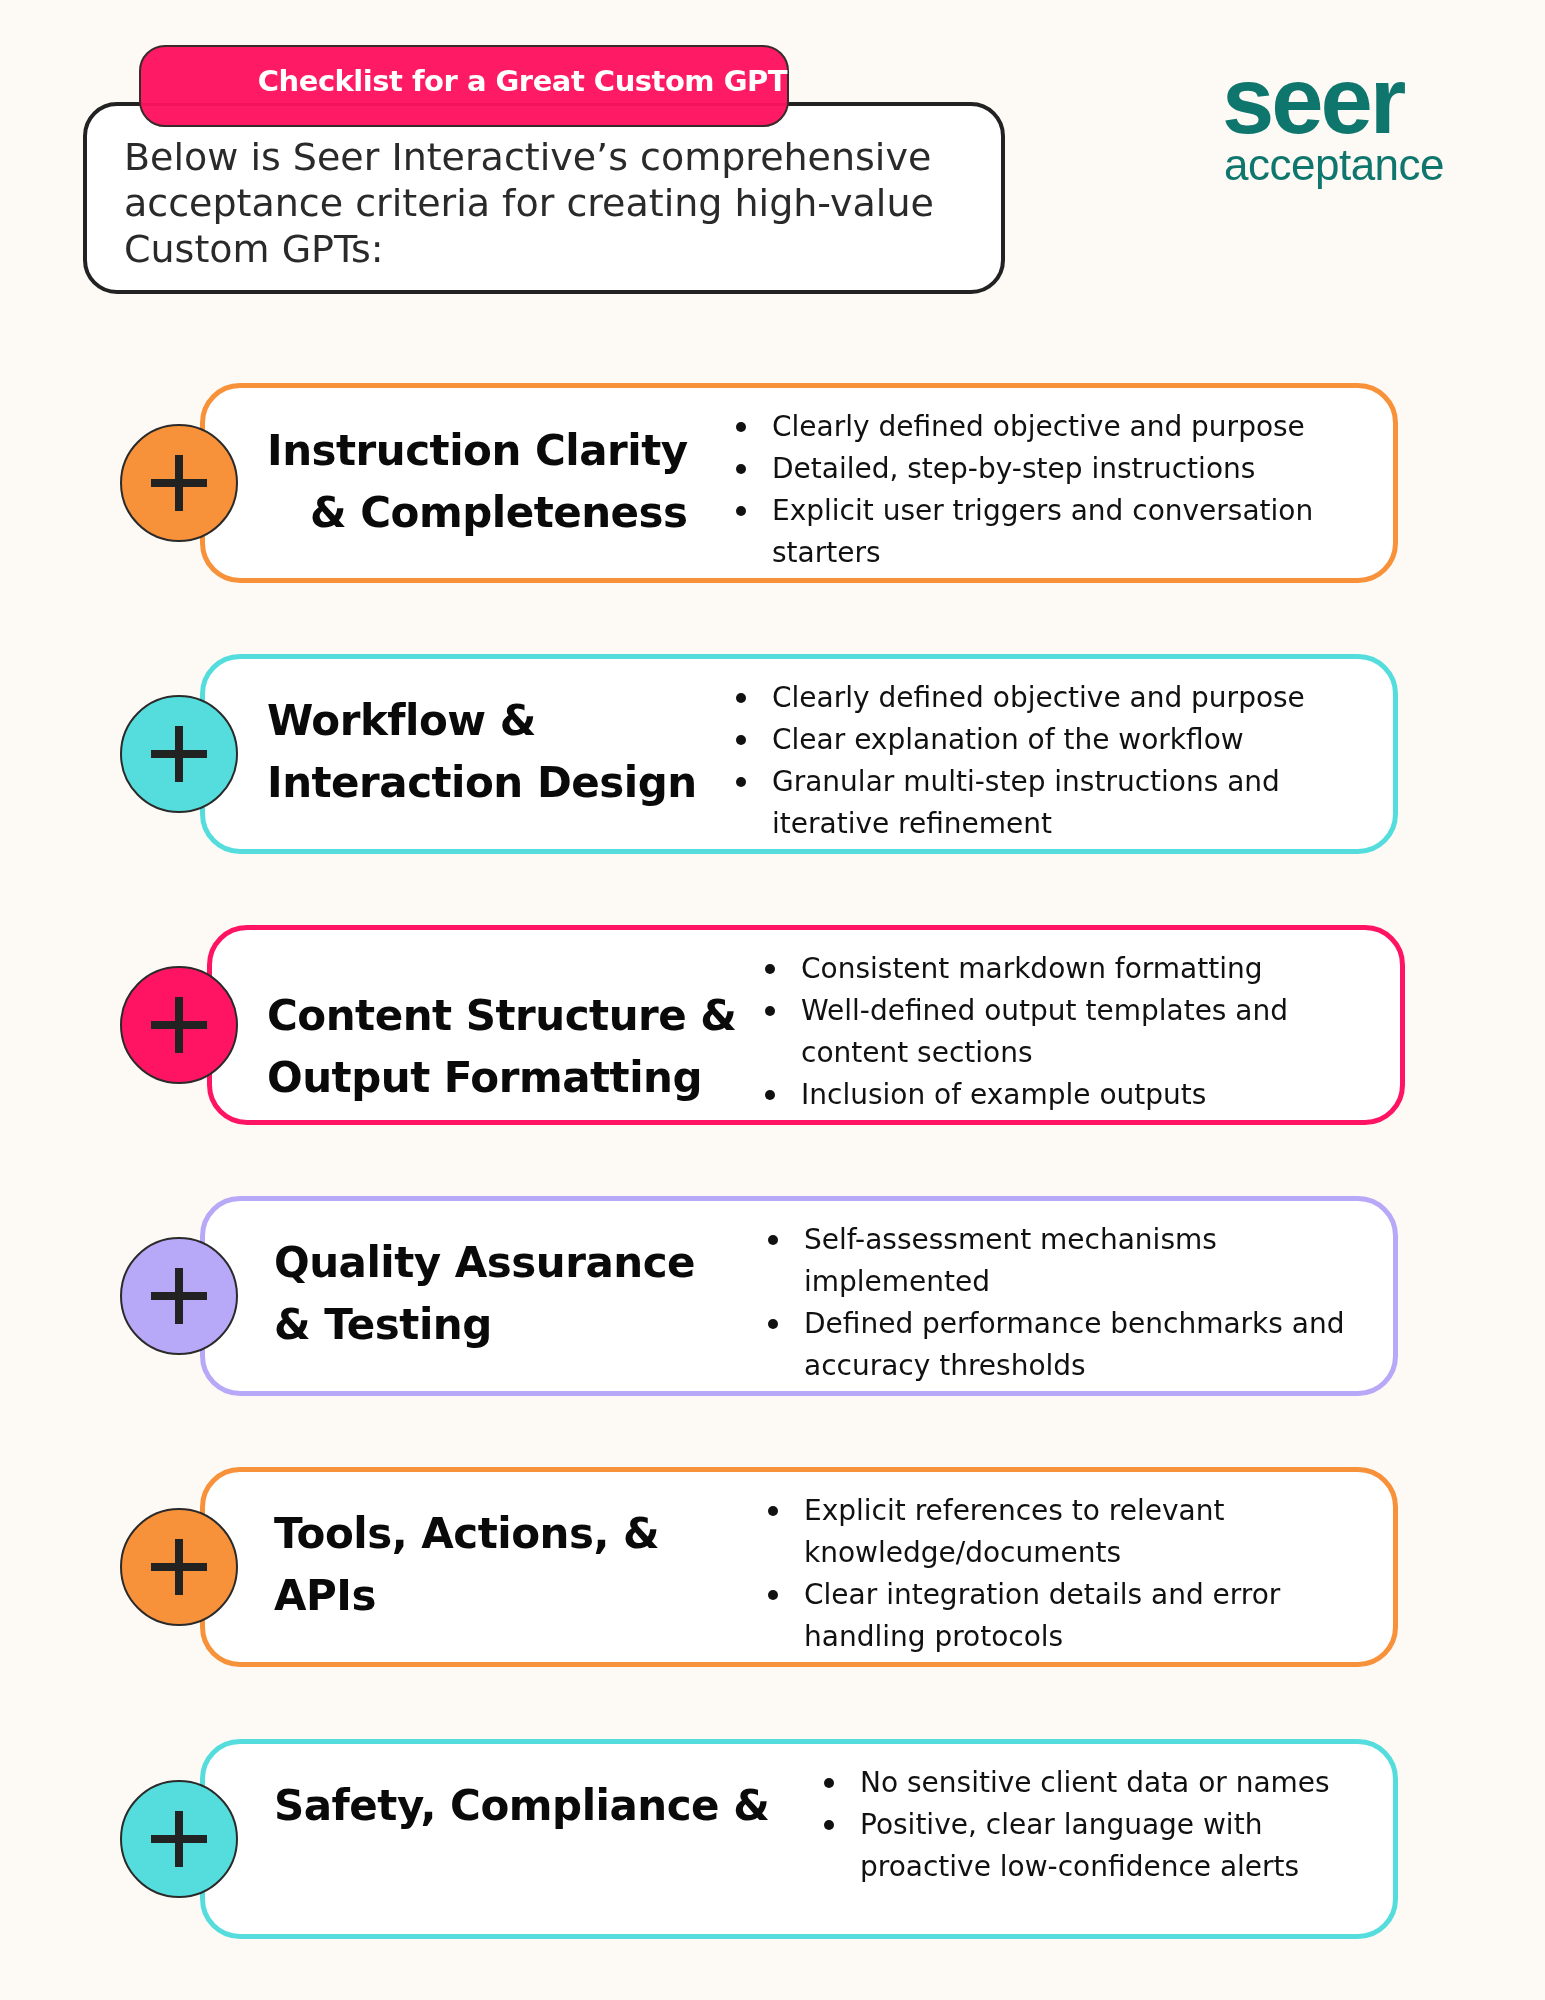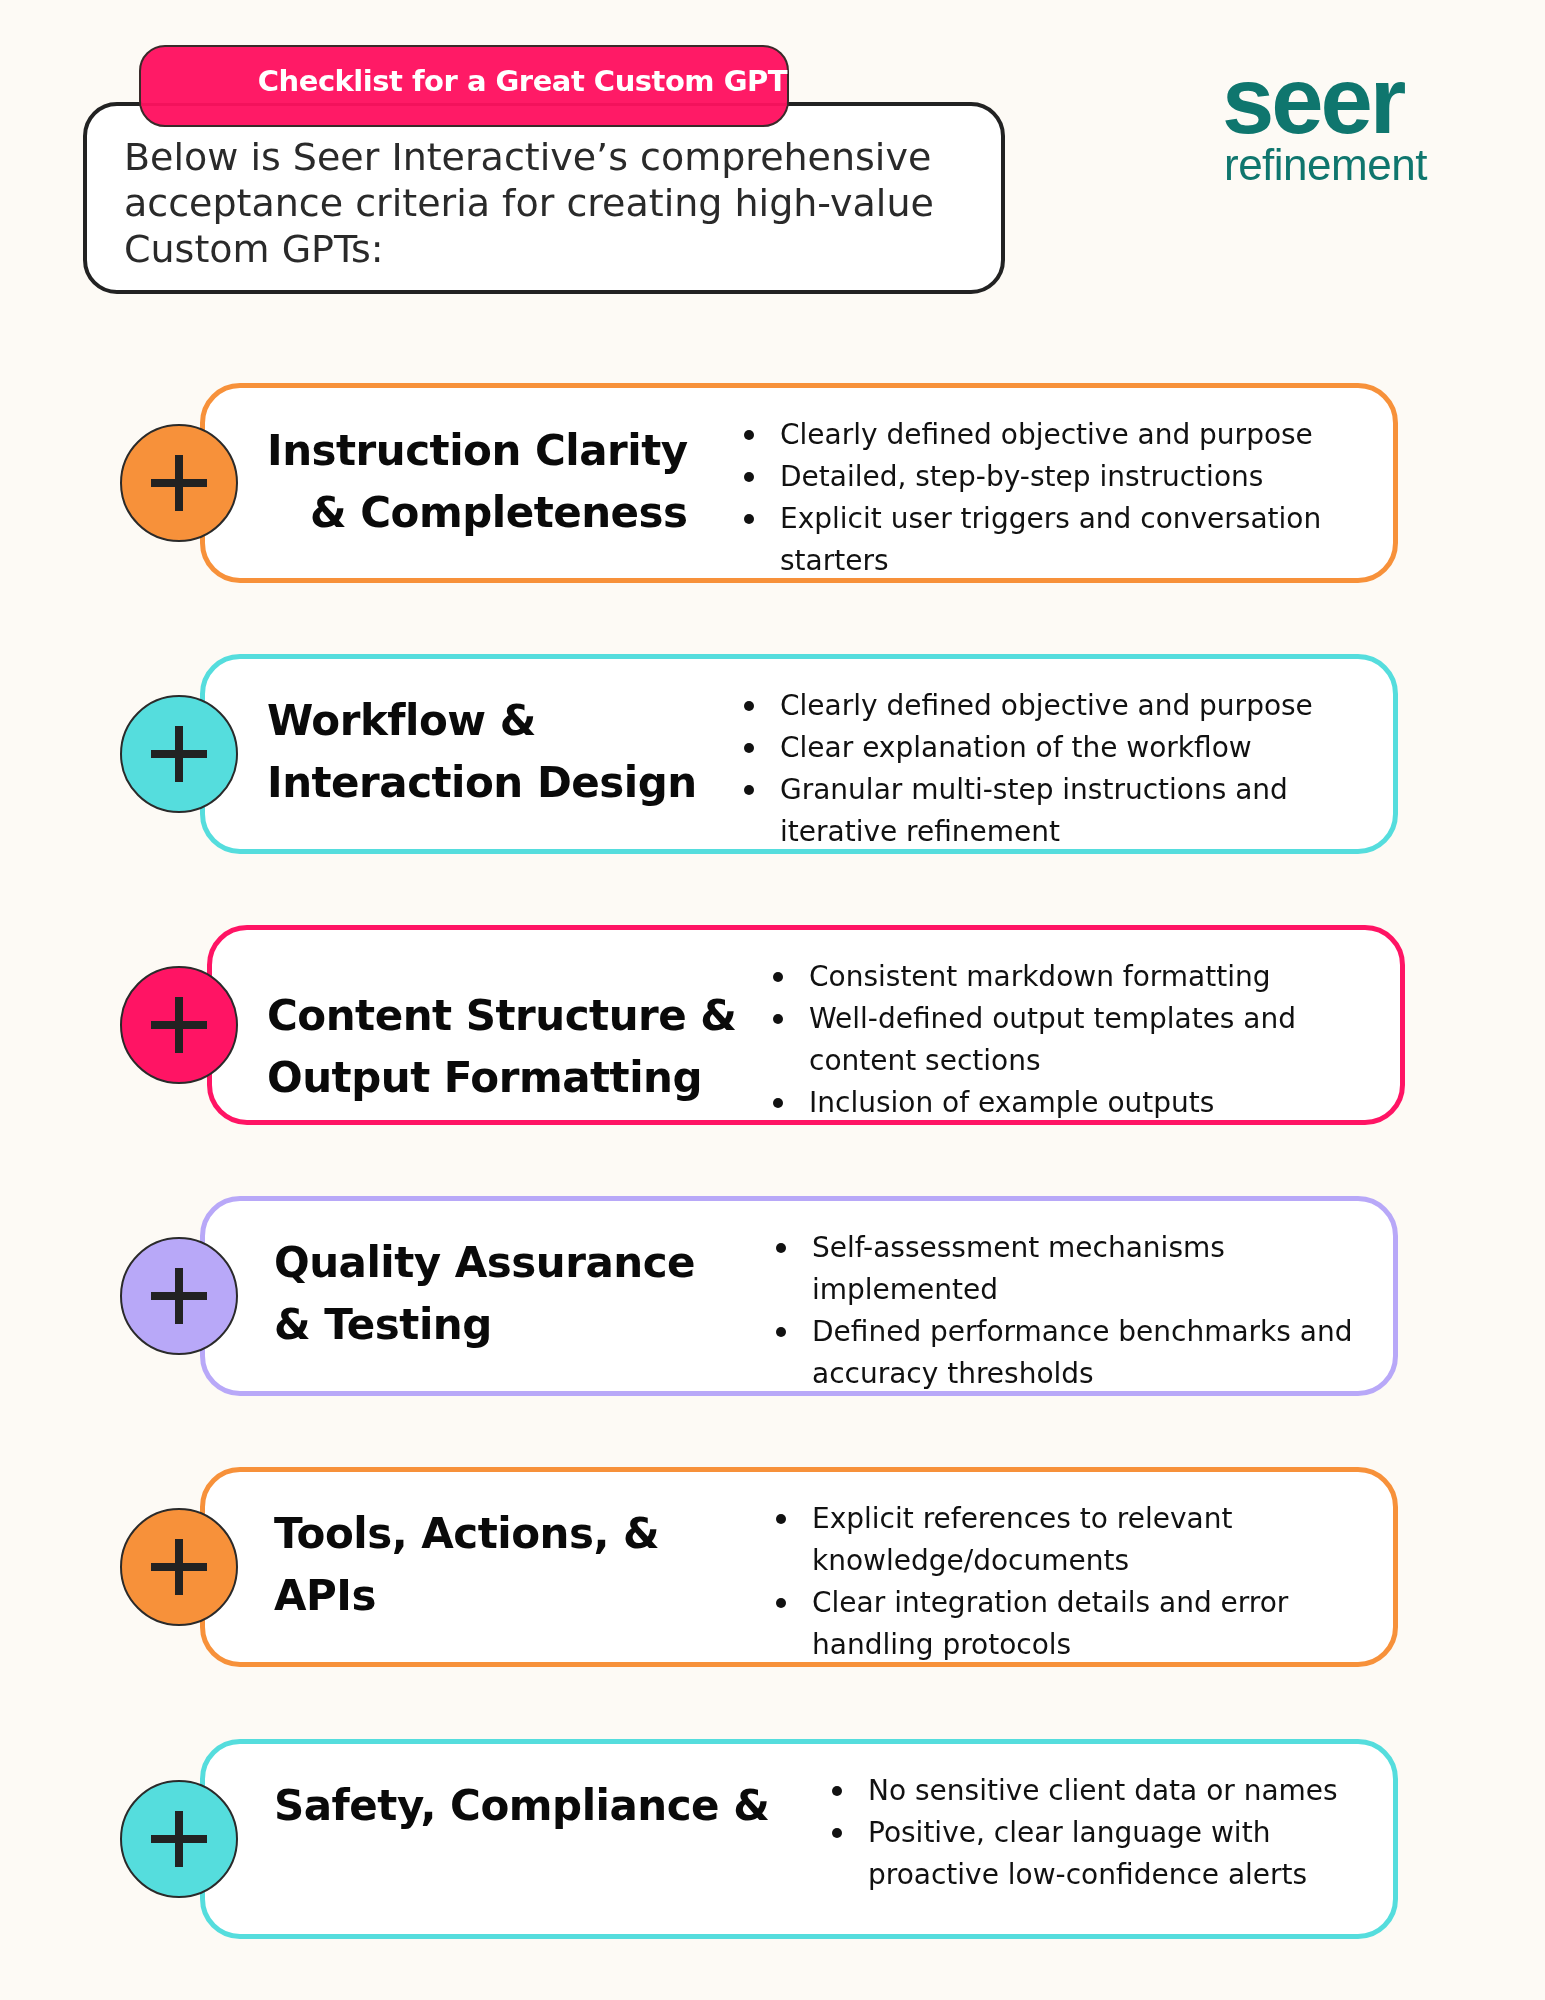--- a/index.html
+++ b/index.html
@@ -34,38 +34,38 @@
   .circle {
     position:absolute; width:118px; height:118px; border-radius:50%; border:2px solid #2a2a2a; box-sizing:border-box; z-index:3;
   }
   .circle .h, .circle .v { position:absolute; background:#222; }
   .circle .h { left:29px; top:53px; width:56px; height:8px; }
   .circle .v { left:53px; top:29px; width:8px; height:56px; }
   .card-title {
     position:absolute; font-weight:bold; font-size:42px; line-height:62px; color:#0a0a0a; letter-spacing:-0.5px;
     white-space:nowrap;
   }
-  .bullets { position:absolute; margin:16px; padding:0; list-style:none; font-size:28px; line-height:42px; color:#111; }
+  .bullets { position:absolute; margin:8px; padding:0; list-style:none; font-size:28px; line-height:42px; color:#111; }
   .bullets li { position:relative; padding-left:36px; }
   .bullets li::before {
     content:""; position:absolute; left:0; top:16px; width:10px; height:10px; border-radius:50%; background:#111;
   }
 </style>
 </head>
 <body>
 
 <div class="header-box"></div>
 <div class="header-tag">
   <span>Checklist for a Great Custom GPT</span>
 </div>
 <div class="header-desc">Below is Seer Interactive’s comprehensive acceptance criteria for creating high-value Custom GPTs:</div>
 
 <div class="logo">
   <div class="l1">seer</div>
-  <div class="l2">refinement</div>
+  <div class="l2">acceptance</div>
 </div>
 
 <div class="card" style="left:200px; top:383px; width:1198px; border-color:#F7913A;">
 </div>
 <div class="circle" style="left:120px; top:424px; background:#F7913A;">
     <span class="h"></span>
     <span class="v"></span>
   </div>
 <div class="card-title" style="left:267px; top:420px;text-align:right;">
   <div>Instruction Clarity</div>

